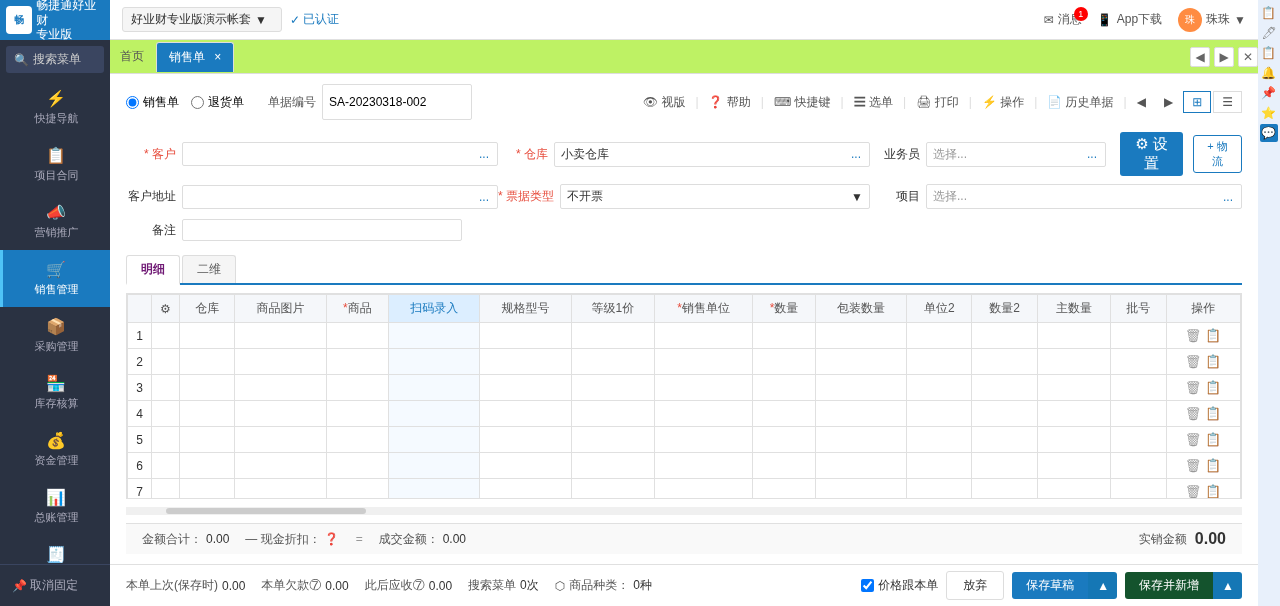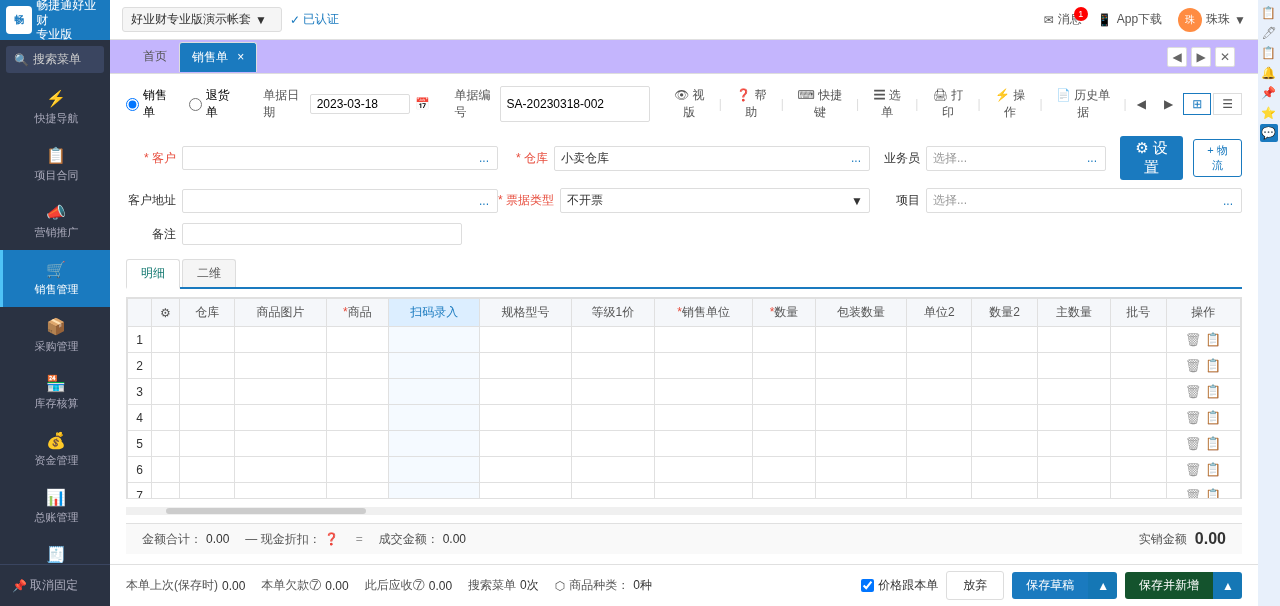--- a/index.html
+++ b/index.html
@@ -26,21 +26,21 @@
     
     .topbar { background: white; height: 40px; display: flex; align-items: center; padding: 0 12px; gap: 8px; border-bottom: 1px solid #e0e0e0; flex-shrink: 0; }
     .company-selector { display: flex; align-items: center; gap: 4px; background: #f5f5f5; border: 1px solid #ddd; border-radius: 3px; padding: 3px 8px; cursor: pointer; color: #333; min-width: 160px; }
     .verified-badge { display: flex; align-items: center; gap: 3px; color: #1a7abf; }
     .topbar-right { margin-left: auto; display: flex; align-items: center; gap: 16px; }
     .topbar-action { display: flex; align-items: center; gap: 4px; cursor: pointer; color: #555; position: relative; }
     .badge { background: red; color: white; border-radius: 50%; width: 14px; height: 14px; font-size: 9px; display: flex; align-items: center; justify-content: center; position: absolute; top: -4px; right: -6px; }
     .user-avatar { width: 24px; height: 24px; background: #ff8c42; border-radius: 50%; display: flex; align-items: center; justify-content: center; color: white; font-size: 10px; }
 
     
-    .tabbar { background: #c4b5fd; height: 34px; display: flex; align-items: center; padding: 0 23px; gap: 2px; border-bottom: 1px solid #ddd; flex-shrink: 0; }
+    .tabbar { background: #bef264; height: 34px; display: flex; align-items: center; padding: 0 0; gap: 2px; border-bottom: 1px solid #ddd; flex-shrink: 0; }
     .tab { padding: 6px 12px; cursor: pointer; color: #555; border-radius: 3px 3px 0 0; background: #e8e8e8; border: 1px solid #ddd; border-bottom: none; }
     .tab.active { background: #1a7abf; color: white; }
     .tab-close { margin-left: 6px; cursor: pointer; }
     .home-tab { color: #555; padding: 6px 10px; cursor: pointer; }
     .nav-arrows { margin-left: auto; display: flex; gap: 4px; }
     .nav-arrow { width: 20px; height: 20px; display: flex; align-items: center; justify-content: center; cursor: pointer; color: #666; border: 1px solid #ddd; border-radius: 2px; background: white; }
 
     
     .content { flex: 1; background: white; overflow-y: auto; padding: 10px 16px; display: flex; flex-direction: column; gap: 8px; }
 
@@ -57,21 +57,21 @@
     .form-label.optional { color: #333; }
     .form-input { flex: 1; border: 1px solid #ddd; padding: 3px 6px; border-radius: 2px; color: #333; background: white; display: flex; align-items: center; justify-content: space-between; }
     .form-select { flex: 1; border: 1px solid #ddd; padding: 3px 6px; border-radius: 2px; color: #333; background: white; display: flex; align-items: center; justify-content: space-between; }
     .dots-btn { color: #1a7abf; cursor: pointer; padding: 0 2px; }
     .note-row { display: flex; align-items: center; gap: 6px; padding: 2px 0; }
     .note-input { border: 1px solid #ddd; padding: 3px 6px; border-radius: 2px; width: 320px; background: white; }
 
     
     .table-tabs { display: flex; gap: 0; border-bottom: 2px solid #1a7abf; margin-top: 4px; }
     .table-tab { padding: 5px 14px; cursor: pointer; color: #555; border: 1px solid #ddd; border-bottom: none; background: #f5f5f5; margin-right: 2px; border-radius: 3px 3px 0 0; }
-    .table-tab.active { background: white; color: #0f766e; border-bottom: 2px solid white; margin-bottom: -2px; font-weight: 400; text-align: center; }
+    .table-tab.active { background: white; color: #701a75; border-bottom: 2px solid white; margin-bottom: -2px; font-weight: 700; text-align: center; }
 
     
     .data-table-wrap { flex: 1; overflow: auto; border: 1px solid #e0e0e0; }
     .data-table { width: 100%; border-collapse: collapse; min-width: 1100px; }
     .data-table th { background: #f5f7fa; border: 1px solid #e0e0e0; padding: 5px 6px; color: #555; font-weight: normal; white-space: nowrap; text-align: center; position: sticky; top: 0; z-index: 2; }
     .data-table th .required { color: #e74c3c; }
     .data-table th.col-highlight { background: #e8f4fd; }
     .data-table td { border: 1px solid #e0e0e0; padding: 4px 6px; color: #333; text-align: center; height: 26px; }
     .row-num { color: #999; width: 24px; }
     .action-icons { display: flex; gap: 4px; justify-content: center; }
@@ -214,25 +214,20 @@
 
     <div class="radio-row">
       <label class="radio-label">
         <input type="radio" name="doctype" checked="" style="">
         <span>销售单</span>
       </label>
       <label class="radio-label">
         <input type="radio" name="doctype" style="">
         <span>退货单</span>
       </label>
-      <div class="form-header-item" style="margin-left:12px;">
-        <span>单据日期</span>
-        <input type="text" value="2023-03-18" style="border: 1px solid rgb(221, 221, 221); padding: 2px 6px; border-radius: 2px; width: 100px;">
-        <span style="cursor:pointer;">📅</span>
-      </div>
       <div class="form-header-item" style="margin-left:12px;">
         <span>单据编号</span>
         <input type="text" style="border: 1px solid rgb(221, 221, 221); padding: 10px 6px; border-radius: 2px; width: 150px;" value="SA-20230318-002">
       </div>
 
       <div style="margin-left:auto;display:flex;align-items:center;gap:2px;">
         <button class="toolbar-btn">👁 视版</button>
         <span class="toolbar-sep">|</span>
         <button class="toolbar-btn">❓ 帮助</button>
         <span class="toolbar-sep">|</span>

